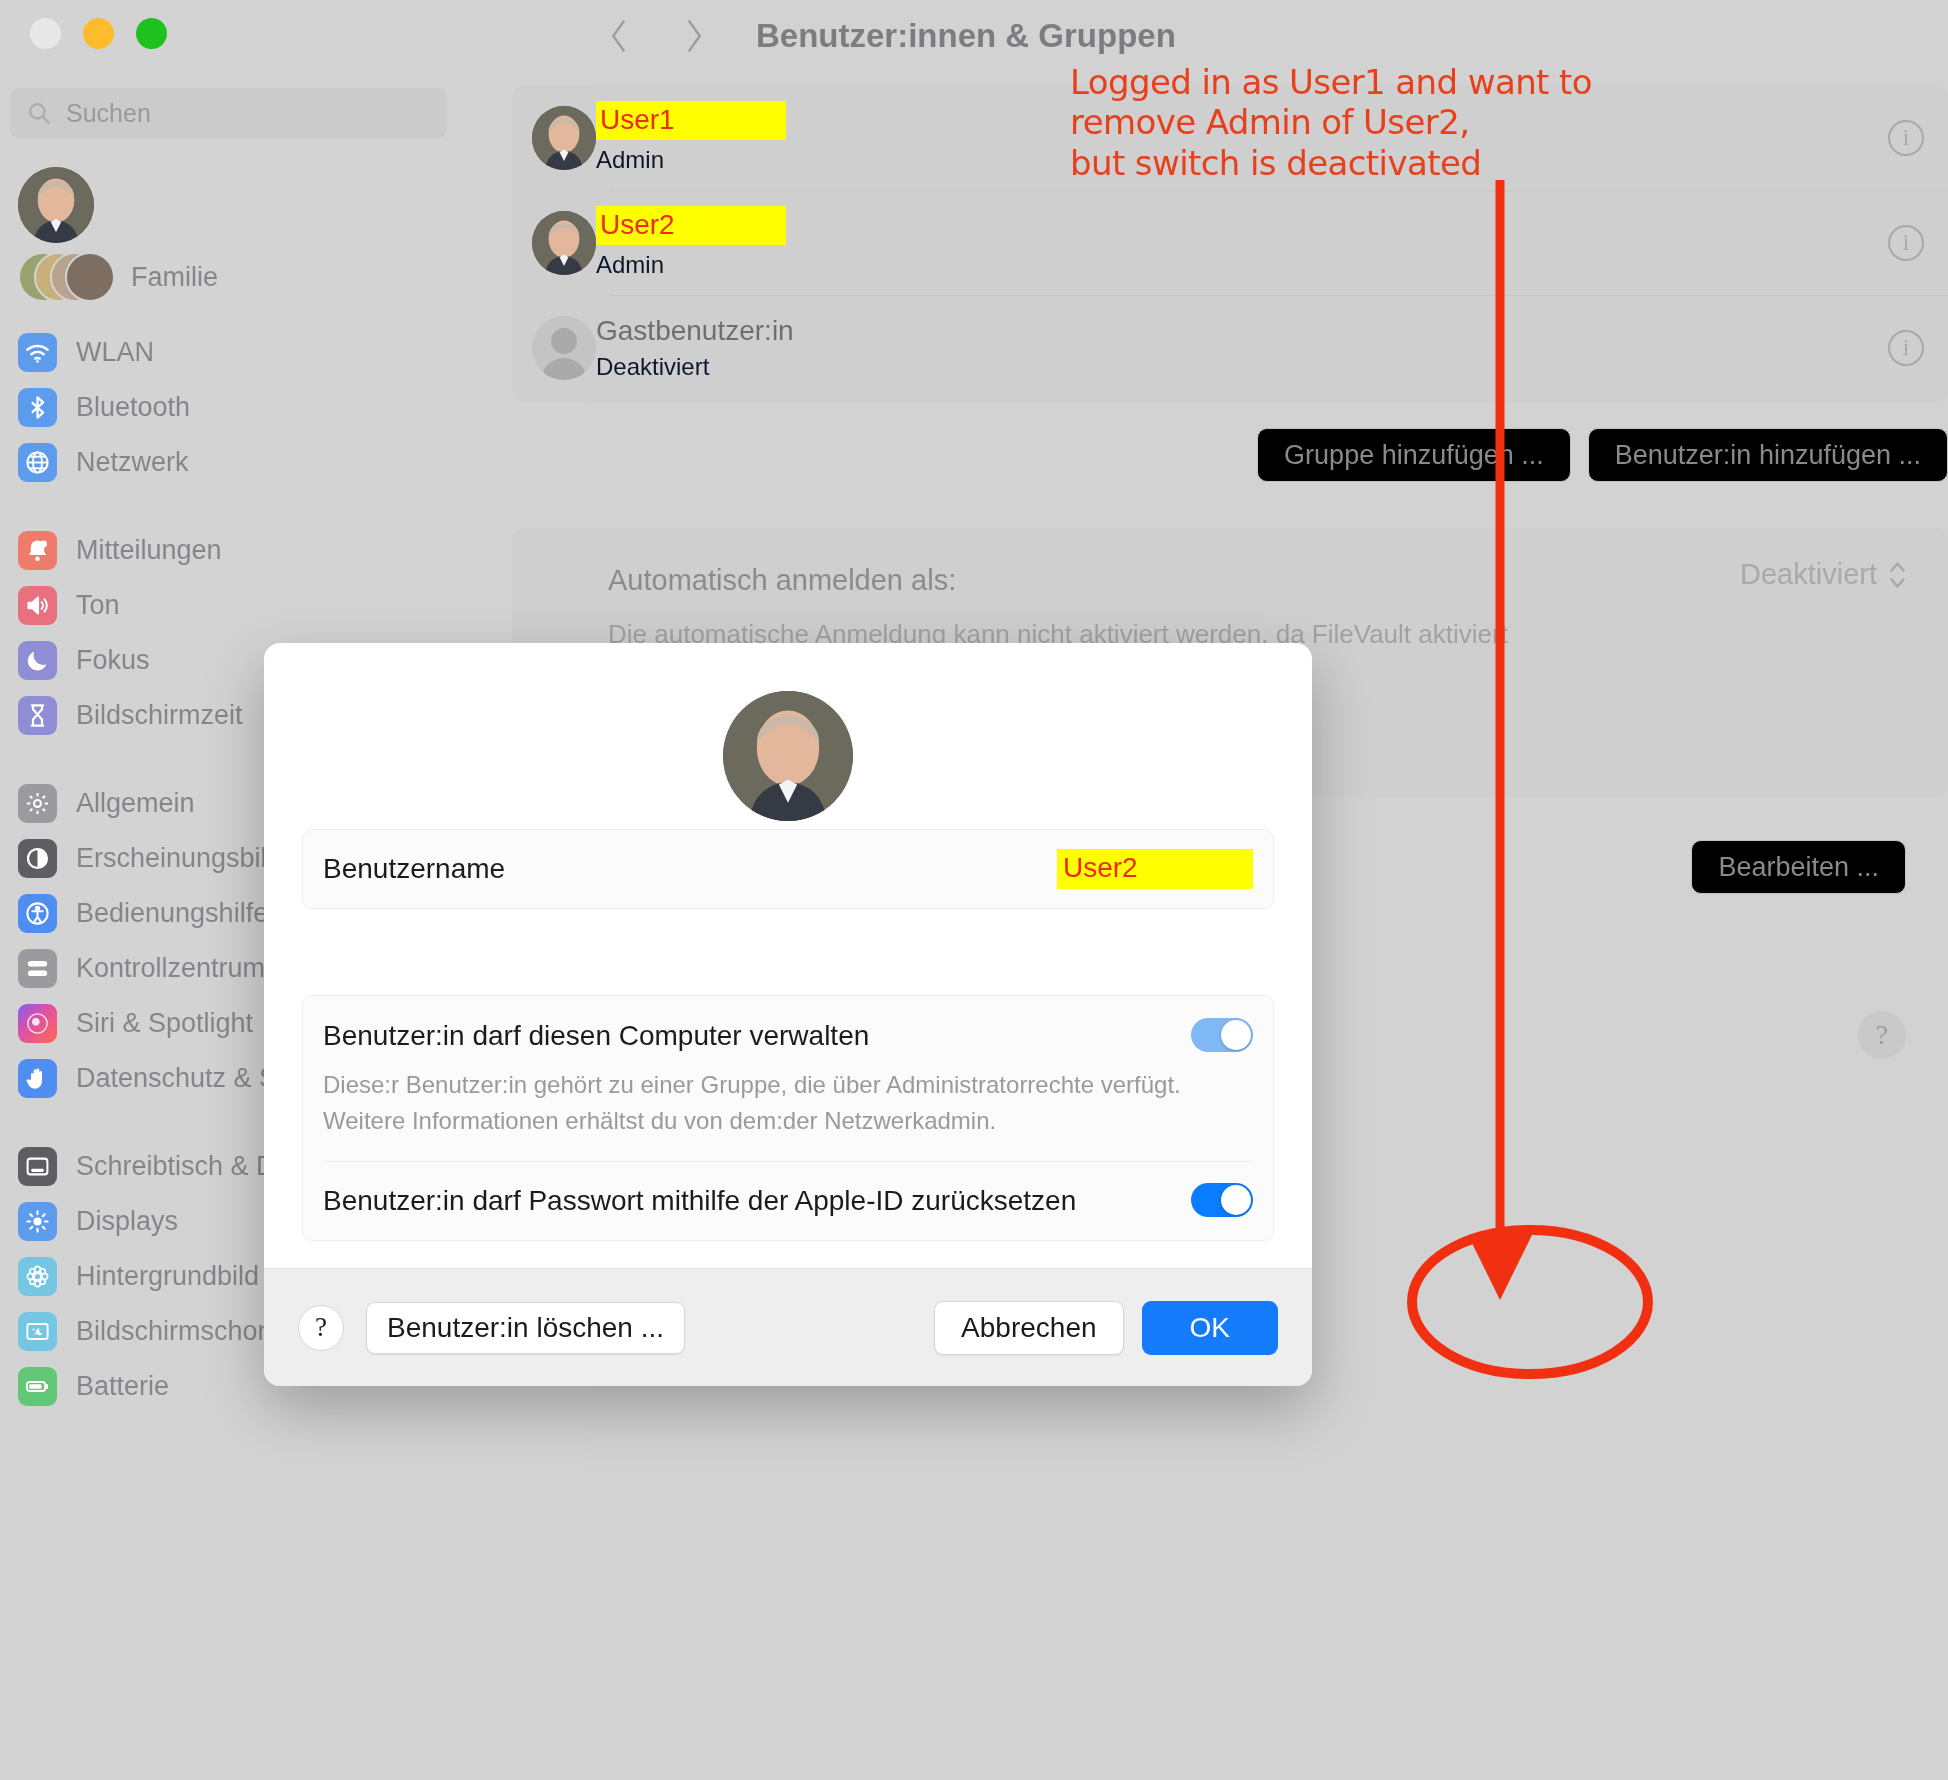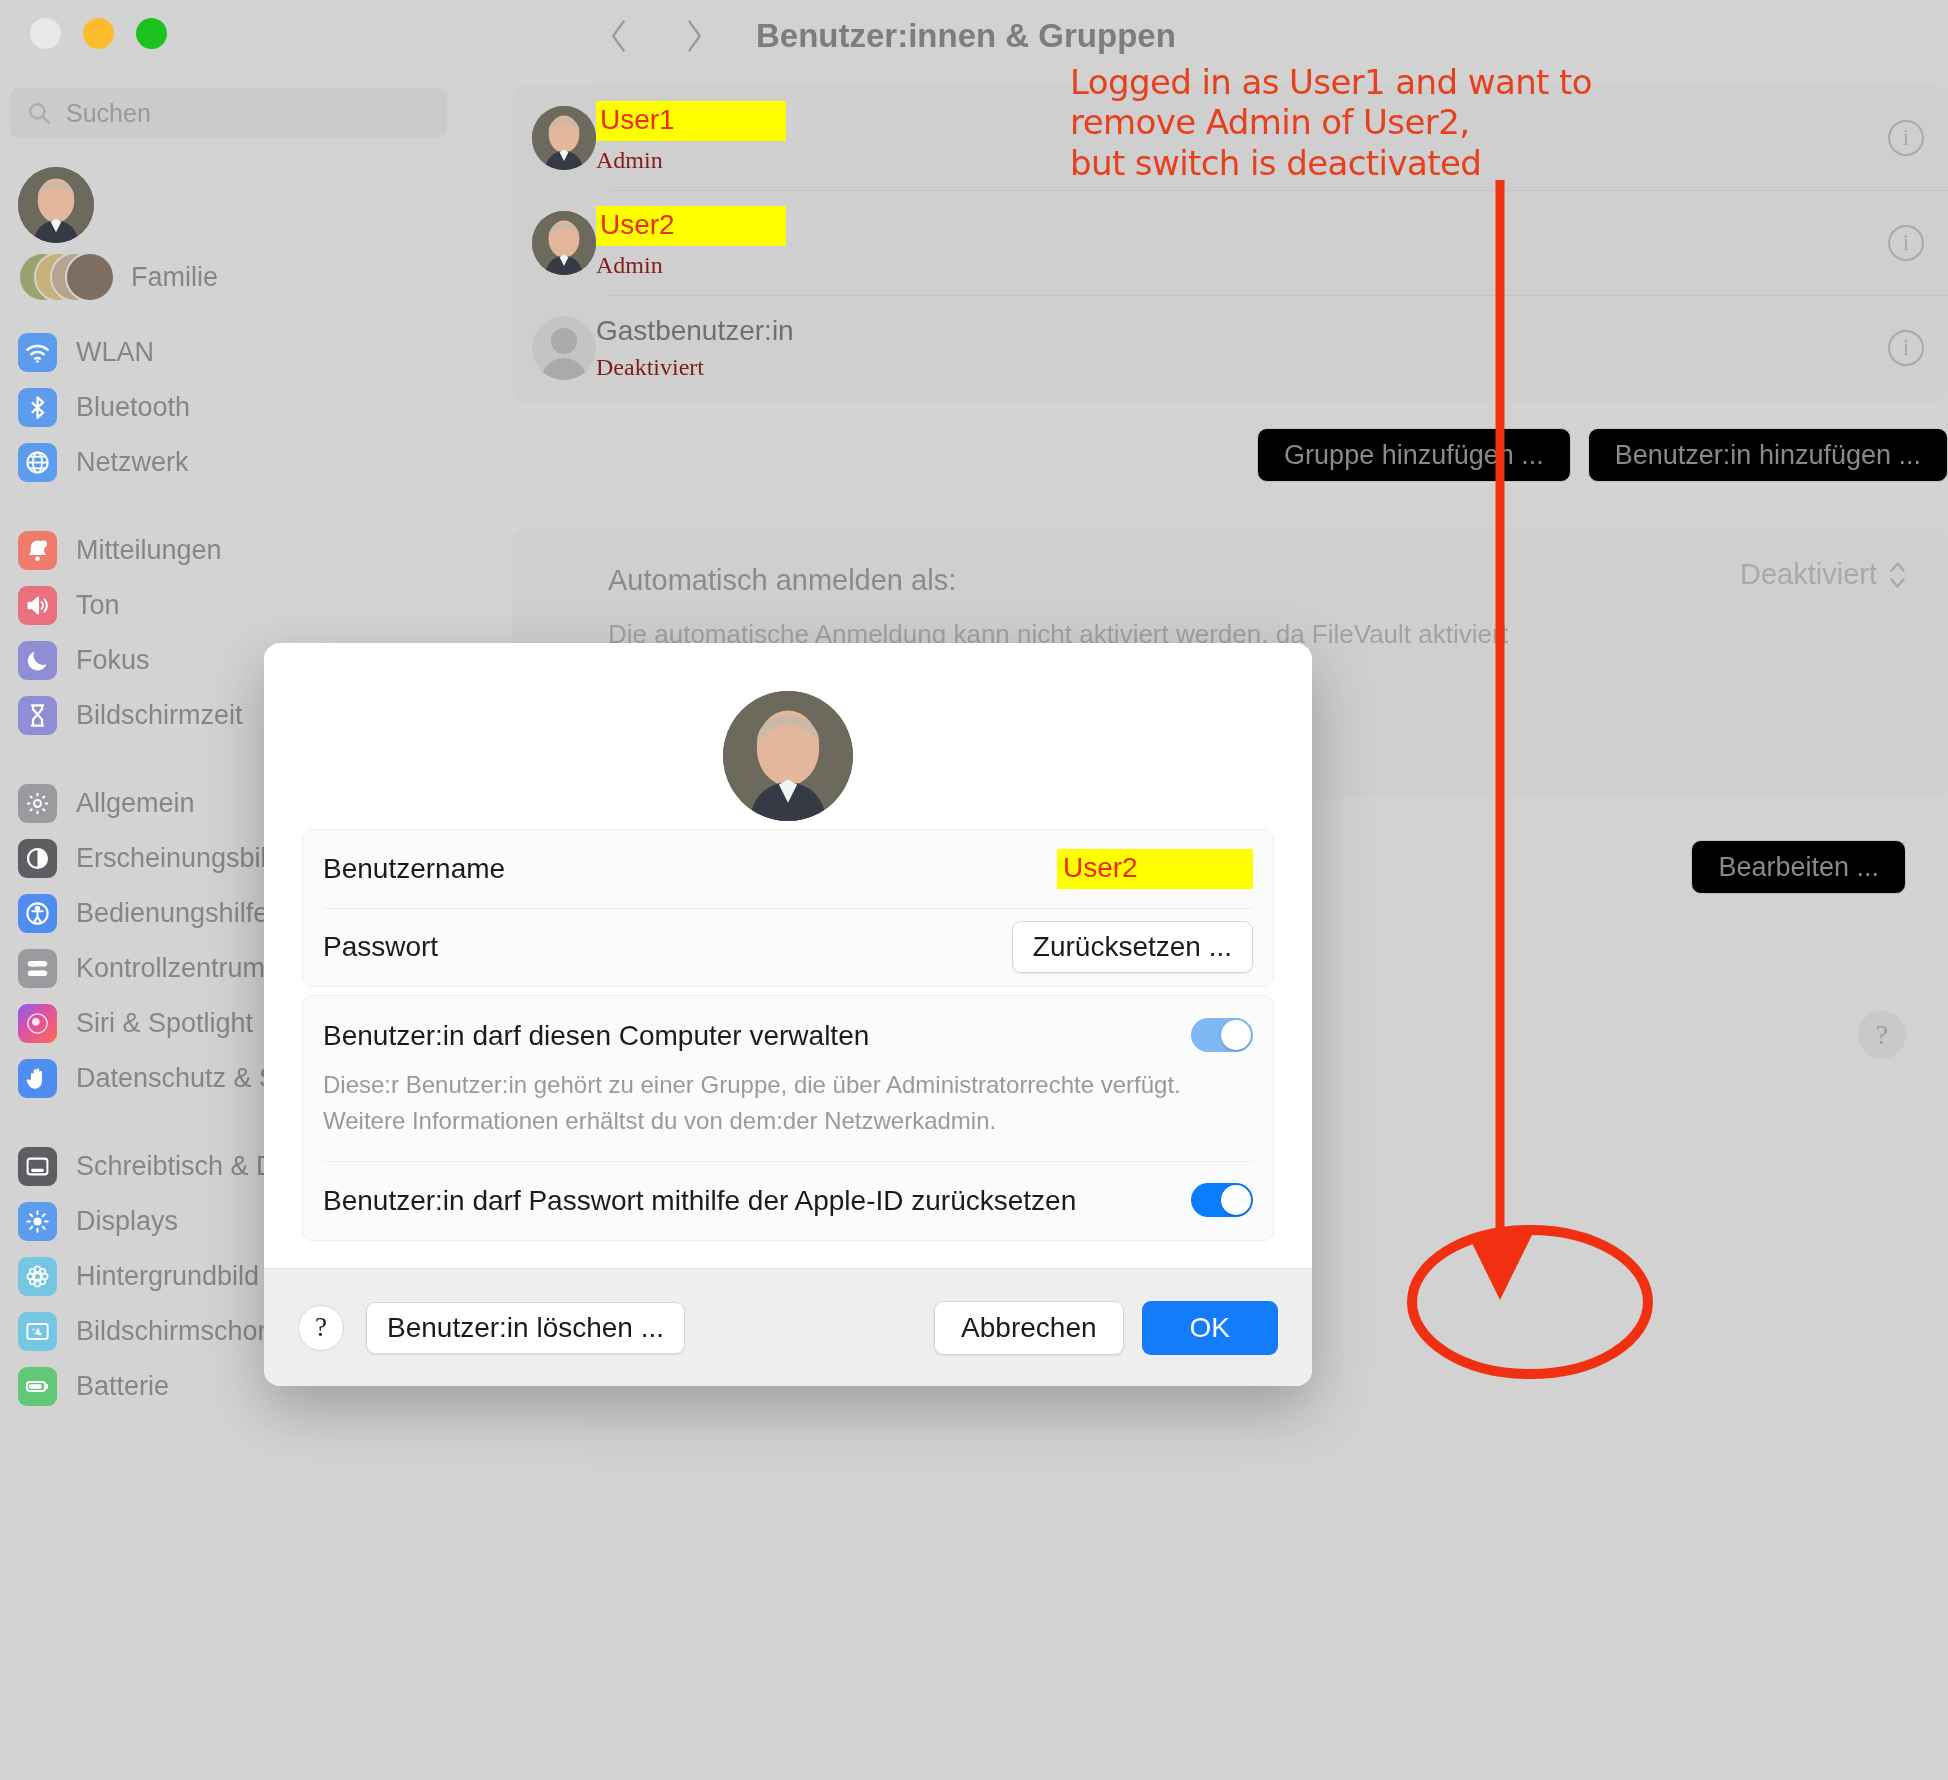--- a/index.html
+++ b/index.html
@@ -112,21 +112,21 @@
   .u-avatar.guest::after{
     content:""; position:absolute; left:9px; top:42px; width:46px; height:34px;
     border-radius:23px 23px 0 0; background:#aaaaaa;
   }
   .u-text { }
   .u-name { font-size: 28px; color: #6f6f72; line-height: 1.18; }
   .u-name.hl {
     background: #ffff00; color: #ef2a15; display: inline-block;
     padding: 2px 6px 4px 4px; width: 190px;
   }
-  .u-sub { font-size: 24px; color: #7f1d1d; margin-top: 6px; font-family: Liberation Serif, serif; }
+  .u-sub { font-size: 24px; color: #0f172a; margin-top: 6px; }
   .info-icon {
     position: absolute; right: 24px; top: 50%; transform: translateY(-50%);
     width: 36px; height: 36px; border-radius: 50%;
     border: 2px solid #a9a9ac; color: #a9a9ac;
     display: flex; align-items: center; justify-content: center;
     font-size: 23px; font-family: "Liberation Serif", serif;
   }
 
   .btn-row { position: absolute; left: -76px; top: 428px; width: 1436px; display: flex; justify-content: flex-end; gap: 17px; }
   .gbtn {
@@ -584,24 +584,20 @@
         <path d="M20 100 Q24 72 50 70 Q76 72 80 100 Z" fill="#353a44"></path>
         <path d="M43 72 L50 86 L57 72 L50 68 Z" fill="#f4f4f4"></path>
       </svg>
     </div>
 
     <div class="fields">
       <div class="frow">
         <span class="flabel">Benutzername</span>
         <span class="fvalue hl">User2</span>
       </div>
-      <div class="frow">
-        <span class="flabel">Passwort</span>
-        <span class="wbtn" style="margin-left:auto">Zurücksetzen ...</span>
-      </div>
     </div>
 
     <div class="perms">
       <div class="prow">
         <div class="p-head">
           <span class="p-title">Benutzer:in darf diesen Computer verwalten</span>
           <span class="toggle disabled"></span>
         </div>
         <div class="p-desc">Diese:r Benutzer:in gehört zu einer Gruppe, die über Administratorrechte verfügt. Weitere Informationen erhältst du von dem:der Netzwerkadmin.</div>
       </div>

